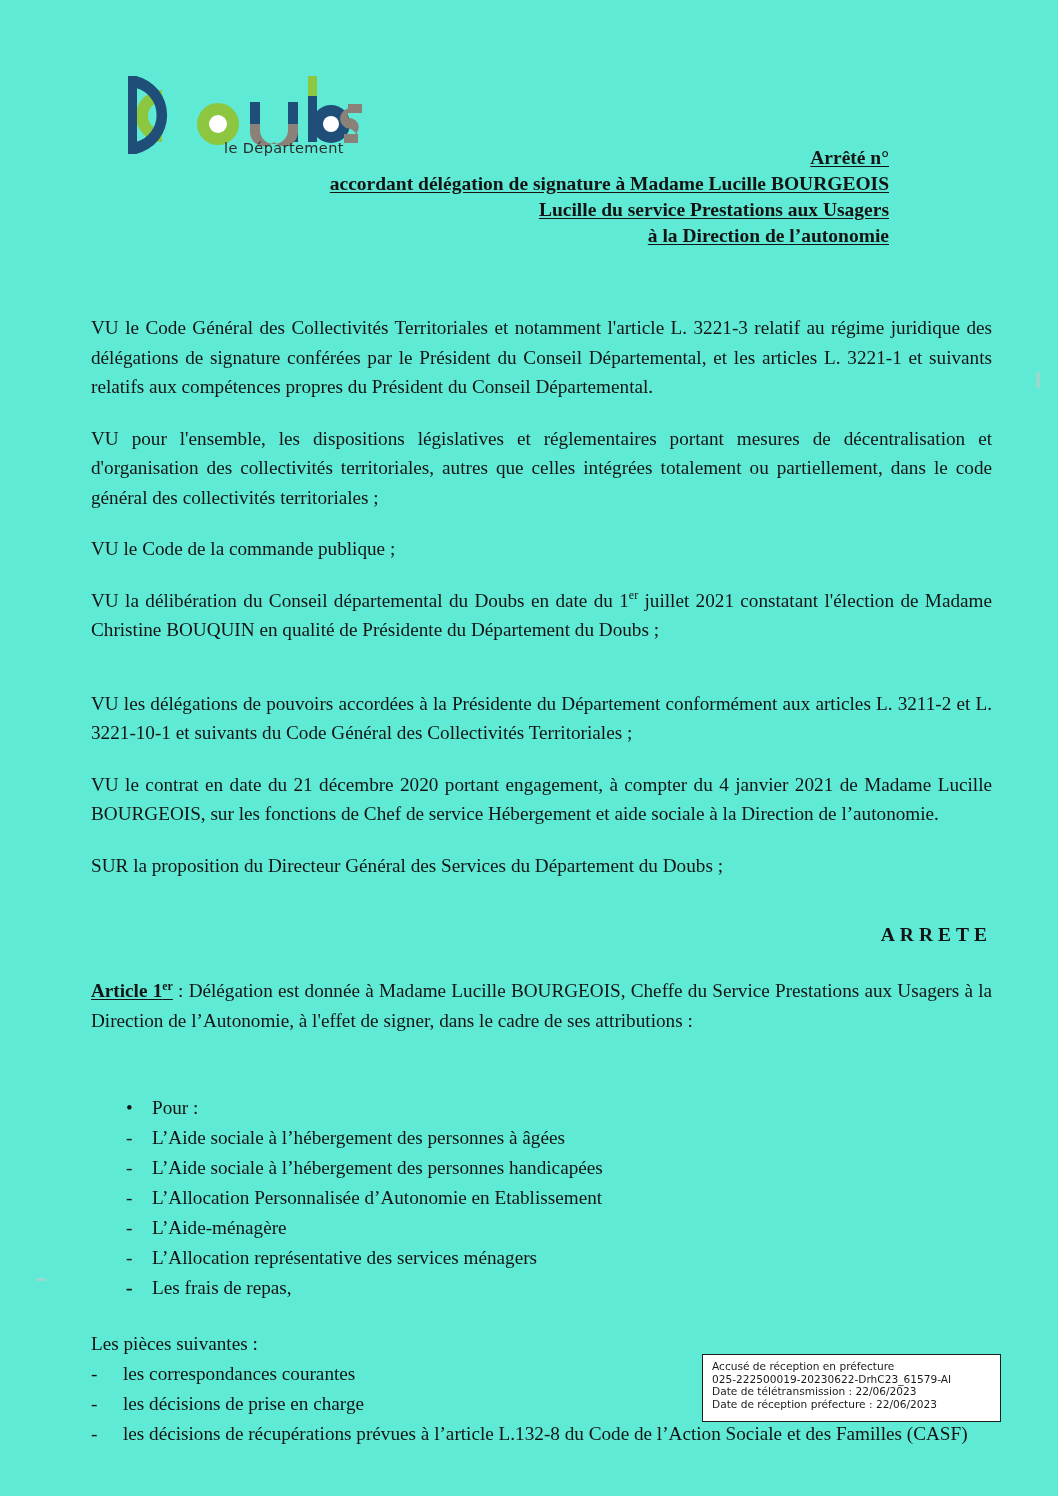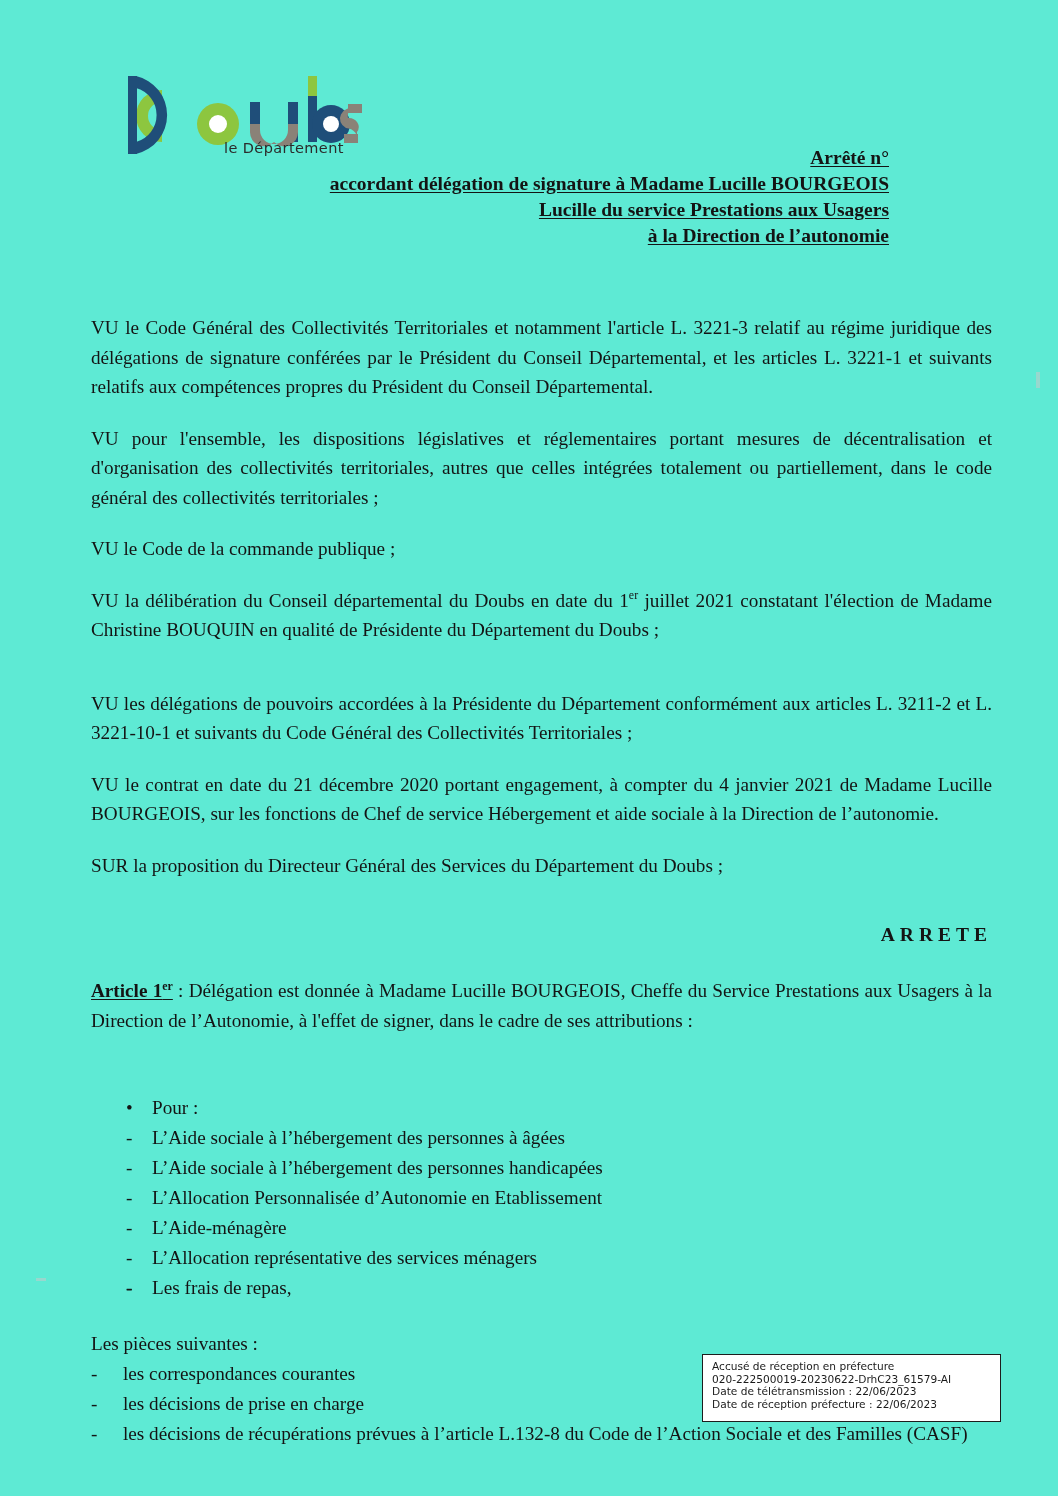--- a/index.html
+++ b/index.html
@@ -254,21 +254,21 @@
     <ul class="sublist">
       <li><span class="marker">-</span><span>les correspondances courantes</span></li>
       <li><span class="marker">-</span><span>les décisions de prise en charge</span></li>
       <li><span class="marker">-</span><span>les décisions de récupérations prévues à l’article L.132-8 du Code de l’Action Sociale et des Familles (CASF)</span></li>
     </ul>
 
   </div>
 
   <div class="stamp">
     <div>Accusé de réception en préfecture</div>
-    <div>020-222500019-20230622-DrhC23_61579-AI</div>
+    <div>025-222500019-20230622-DrhC23_61579-AI</div>
     <div>Date de télétransmission : 22/06/2023</div>
     <div>Date de réception préfecture : 22/06/2023</div>
   </div>
 
   <div class="speck" style="left:1036px; top:372px; width:4px; height:16px;"></div>
   <div class="speck" style="left:36px; top:1278px; width:10px; height:3px;"></div>
 
 </div>
 
 </body></html>

